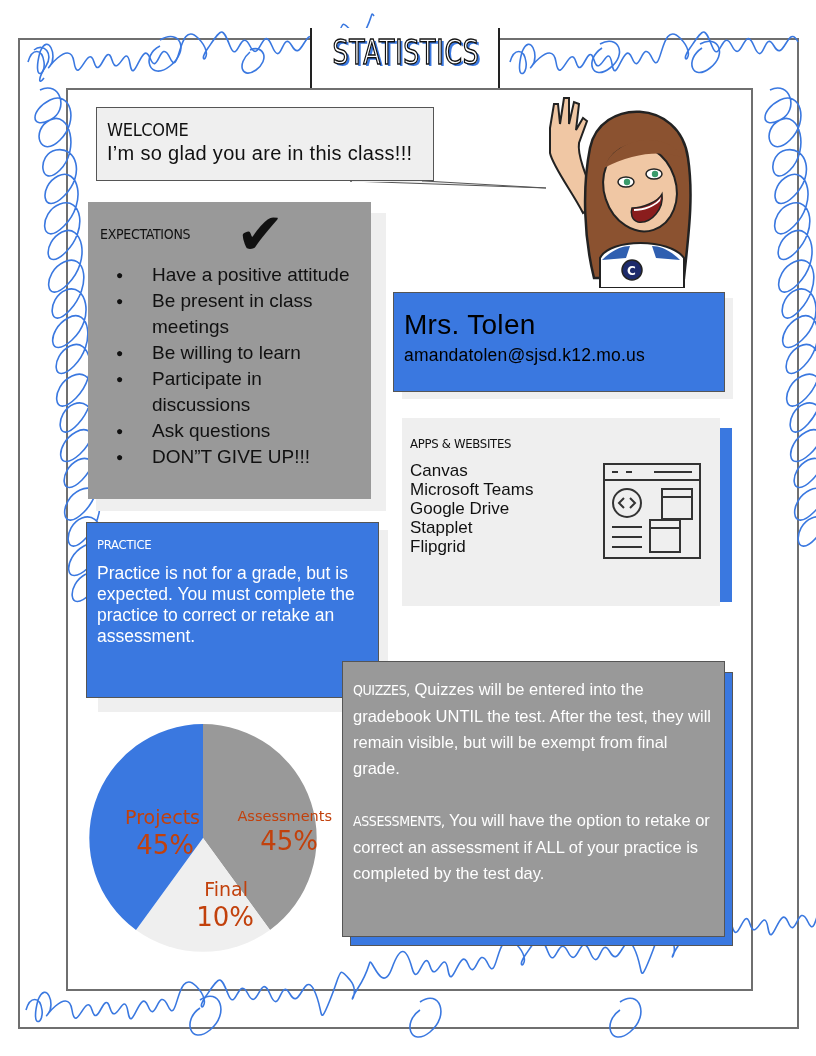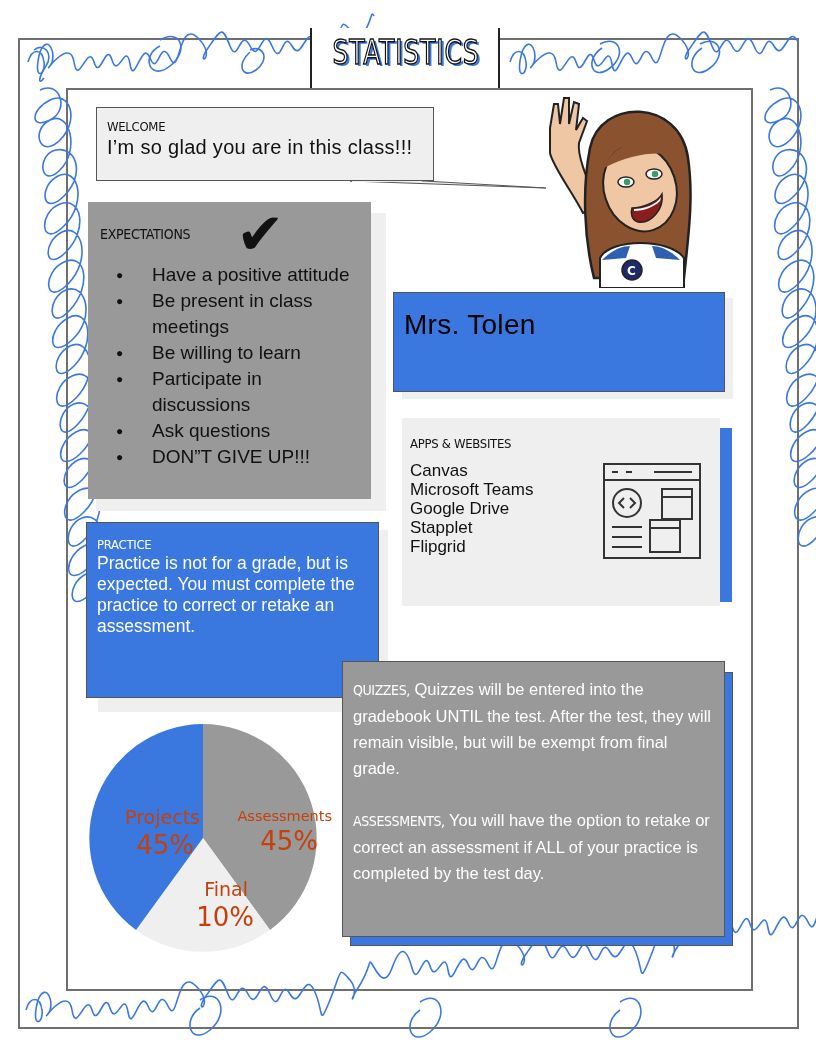--- a/index.html
+++ b/index.html
@@ -15,21 +15,21 @@
 
   
   .title-box { left: 310px; top: 28px; width: 190px; height: 60px; background: #fff; border-left: 2px solid #222; border-right: 2px solid #222; }
   .title-text { left: 316px; top: 32px; width: 180px; text-align: center; font-family: "DejaVu Sans Condensed", "DejaVu Sans", sans-serif; font-size: 34px; letter-spacing: 1px; color: #fff;
     -webkit-text-stroke: 1.4px #111; text-shadow: 3px 2px 0 #3a78e0; font-weight: normal; transform: scaleX(0.82); transform-origin: center; }
 
   .heading { font-family: "DejaVu Sans Condensed", "DejaVu Sans", sans-serif; font-size: 13px; letter-spacing: -0.3px; text-transform: uppercase; }
 
   
   .welcome { left: 96px; top: 107px; width: 338px; height: 74px; background: #efefef; border: 1px solid #555; padding: 6px 10px; }
-  .welcome .heading { font-size: 13px; margin-top: 5px; }
+  .welcome .heading { font-size: 18px; margin-top: 5px; }
   .welcome .msg { font-size: 20px; margin-top: 2px; color: #111; font-family: "Liberation Sans", sans-serif; letter-spacing: 0.3px; }
   .bubble-tail { left: 0; top: 0; }
 
   
   .exp-shadow { left: 96px; top: 213px; width: 290px; height: 298px; background: #efefef; }
   .expectations { left: 88px; top: 202px; width: 283px; height: 297px; background: #999999; padding: 18px 12px; }
   .expectations .heading { font-size: 14px; margin-top: 6px; color: #111; }
   .exp-list { list-style: none; margin-top: 20px; }
   .exp-list li { position: relative; padding-left: 52px; font-family: "Liberation Sans", sans-serif; font-size: 19px; line-height: 26px; color: #111; }
   .exp-list li::before { content: "●"; position: absolute; left: 16px; top: 0; font-size: 12px; }
@@ -49,21 +49,21 @@
   .apps { left: 402px; top: 418px; width: 318px; height: 188px; background: #efefef; padding: 10px 8px; }
   .apps .heading { font-size: 13px; margin-top: 8px; color: #111; }
   .apps-list { list-style: none; margin-top: 10px; }
   .apps-list li { font-family: "Liberation Sans", sans-serif; font-size: 17px; line-height: 19px; color: #111; }
   .web-icon { left: 602px; top: 462px; width: 100px; height: 98px; }
 
   
   .practice-shadow { left: 98px; top: 530px; width: 290px; height: 182px; background: #efefef; }
   .practice { left: 86px; top: 522px; width: 293px; height: 176px; background: #3a78e0; border: 1px solid #555; padding: 8px 10px; color: #fff; }
   .practice .heading { font-size: 13px; margin-top: 6px; }
-  .practice .body { font-family: "Liberation Sans", sans-serif; font-size: 17.5px; line-height: 21px; margin-top: 1px; }
+  .practice .body { font-family: "Liberation Sans", sans-serif; font-size: 17.5px; line-height: 21px; margin-top: 11px; }
 
   
   .quiz-shadow { left: 350px; top: 672px; width: 383px; height: 274px; background: #3a78e0; border: 1px solid #555; }
   .quiz { left: 342px; top: 661px; width: 383px; height: 276px; background: #999999; border: 1px solid #555; padding: 14px 10px; color: #fff; }
   .quiz p { font-family: "Liberation Sans", sans-serif; font-size: 16.5px; line-height: 26px; }
   .quiz .lead { font-family: "DejaVu Sans Condensed", "DejaVu Sans", sans-serif; font-size: 14px; letter-spacing: -0.4px; text-transform: uppercase; }
   .quiz p + p { margin-top: 26px; }
 
   
   .pie { left: 88px; top: 718px; width: 250px; height: 240px; }
@@ -143,20 +143,21 @@
   <ellipse cx="114" cy="86" rx="8" ry="5" fill="#fff" stroke="#222" stroke-width="1.5"></ellipse>
   <circle cx="115" cy="86" r="3.2" fill="#3a9b6b"></circle>
 
   <path d="M92 120 c10 0 26 -6 30 -14 c2 14 -10 30 -24 28 c-6 -2 -8 -8 -6 -14z" fill="#8a1d1d" stroke="#222" stroke-width="1.5"></path>
   <path d="M94 121 c10 0 22 -4 27 -12 l-1 4 c-6 6 -16 10 -26 10z" fill="#fff"></path>
 </svg>
 
 <div class="abs teacher-shadow"></div>
 <div class="abs teacher">
   <div class="name">Mrs. Tolen</div>
+  <div class="email">amandatolen@sjsd.k12.mo.us</div>
 </div>
 
 <div class="abs apps-shadow"></div>
 <div class="abs apps">
   <div class="heading">APPS &amp; WEBSITES</div>
   <ul class="apps-list">
     <li>Canvas</li>
     <li>Microsoft Teams</li>
     <li>Google Drive</li>
     <li>Stapplet</li>

